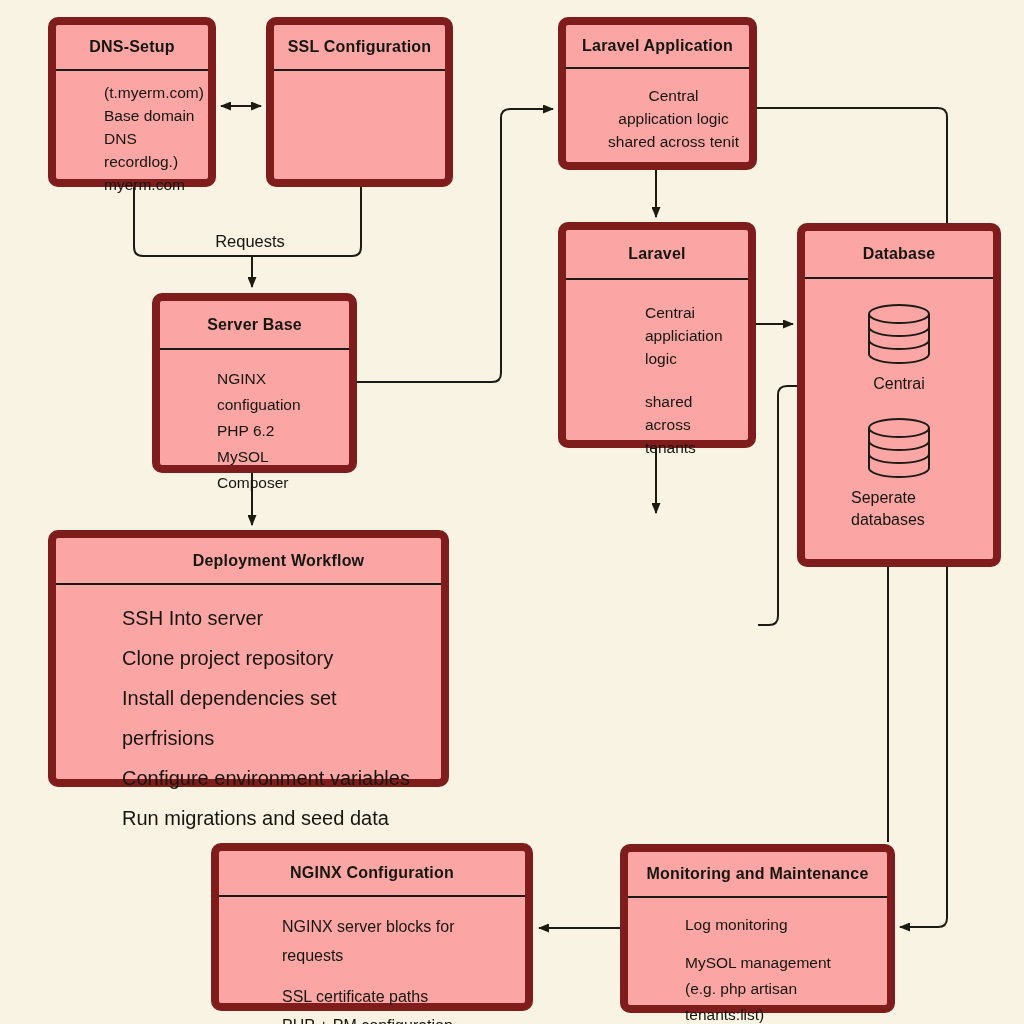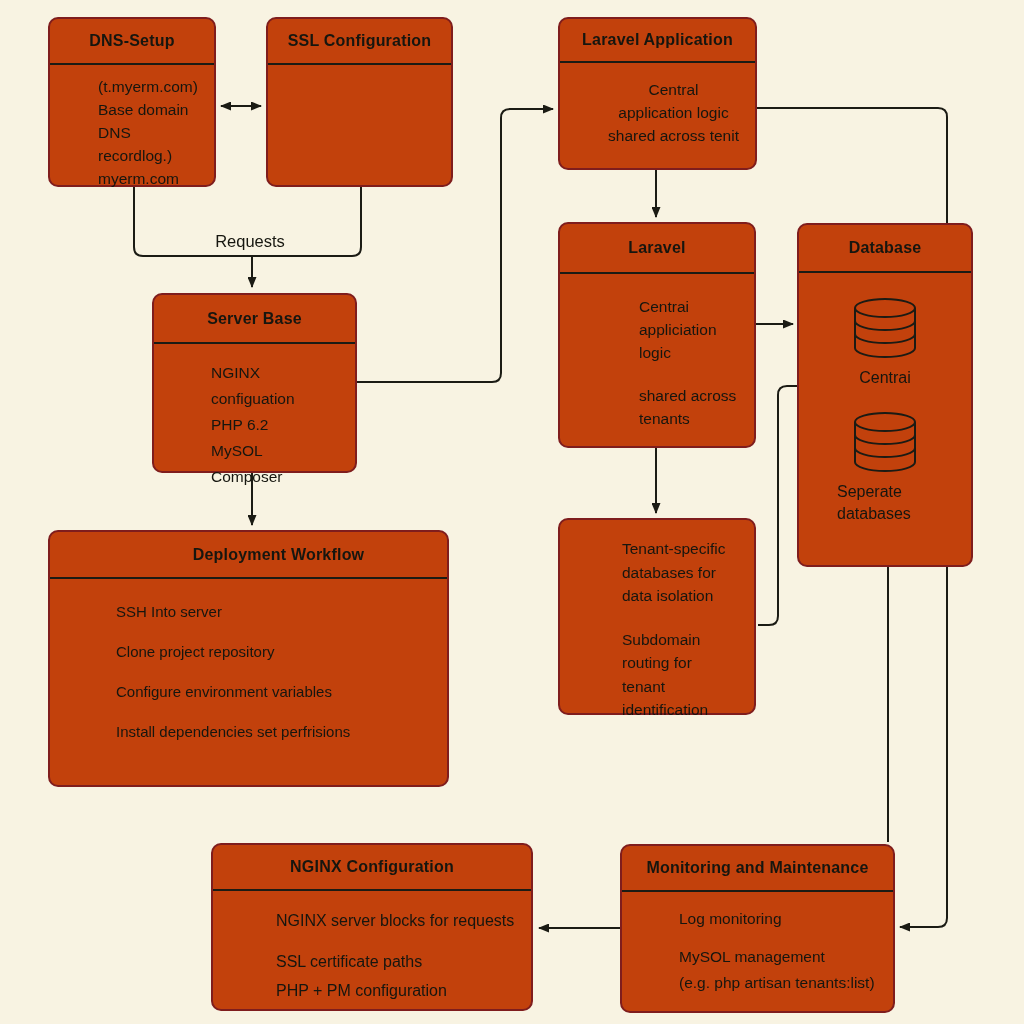--- a/index.html
+++ b/index.html
@@ -5,38 +5,38 @@
   html,body{margin:0;padding:0;background:#efeadb;}
   #canvas{
     position:relative;width:1024px;height:1024px;margin:0 auto;
     background:#f8f3e2;
     font-family:"Liberation Sans","DejaVu Sans",sans-serif;
     color:#16160f;overflow:hidden;
   }
   #wires{position:absolute;left:0;top:0;width:1024px;height:1024px;z-index:1;}
   .box{
     position:absolute;z-index:2;box-sizing:border-box;
-    background:#c2410c;border:2px solid #7f1d1d;border-radius:10px;
+    background:#fca5a5;border:8px solid #7f1d1d;border-radius:10px;
   }
   .box-title{
     box-sizing:border-box;display:flex;align-items:center;justify-content:center;
     font-weight:bold;font-size:16px;border-bottom:2px solid #1b1b14;
     letter-spacing:0.2px;
   }
   .box-body{box-sizing:border-box;font-size:15.5px;line-height:23px;}
   .box-body .line{min-height:23px;margin-left:32px;}
   .body-center{text-align:center;}
   .pad-sm{padding:10px 10px 0 16px;}
   .pad-c{padding:12px 6px 0 6px;}
 
   
   .body-server{padding:16px 8px 0 25px;line-height:26px;}
   .body-server .line{min-height:26px;}
   .body-laravel{padding:21px 8px 0 47px;line-height:23px;}
-  .body-deploy{padding:13px 8px 0 34px;font-size:15px;line-height:40px;}
+  .body-deploy{padding:13px 8px 0 34px;font-size:20px;line-height:40px;}
   .body-deploy .line{min-height:40px;}
   .body-tenant{padding:17px 10px 0 30px;line-height:23.5px;}
   .body-nginx{padding:15px 8px 0 31px;font-size:16px;line-height:29px;}
   .body-nginx .line{min-height:29px;}
   .body-monitor{padding:14px 10px 0 25px;line-height:26px;}
   .body-monitor .line{min-height:26px;}
   .para-gap{margin-top:20px;}
   .para-gap-sm{margin-top:12px;}
 
   .db-icon{display:block;margin:0 auto;}
@@ -113,21 +113,21 @@
     <div class="box-title" style="height:50px;">Laravel</div>
     <div class="box-body body-laravel">
       <div class="line">Centrai</div>
       <div class="line">appliciation</div>
       <div class="line">logic</div>
       <div class="line para-gap">shared across</div>
       <div class="line">tenants</div>
     </div>
   </div>
 
-  <div class="box" style="left:797px;top:223px;width:176px;height:344px;">
+  <div class="box" style="left:797px;top:223px;width:204px;height:344px;">
     <div class="box-title" style="height:48px;">Database</div>
     <div class="box-body" style="padding-top:24px;">
       <svg class="db-icon" width="64" height="62" viewBox="0 0 64 62">
         <g fill="none" stroke="#1b1b14" stroke-width="2">
           <ellipse cx="32" cy="11" rx="30" ry="9"></ellipse>
           <path d="M2 11 V 51"></path>
             <path d="M62 11 V 51"></path>
           <path d="M2 24 A 30 9 0 0 0 62 24"></path>
           <path d="M2 37 A 30 9 0 0 0 62 37"></path>
           <path d="M2 51 A 30 9 0 0 0 62 51"></path>
@@ -146,35 +146,26 @@
       </svg>
       <div class="db-label-wrap">Seperate databases</div>
     </div>
   </div>
 
   <div class="box" style="left:48px;top:530px;width:401px;height:257px;">
     <div class="box-title" style="height:47px;padding-left:60px;justify-content:center;">Deployment Workflow</div>
     <div class="box-body body-deploy">
       <div class="line">SSH Into server</div>
       <div class="line">Clone project repository</div>
+      <div class="line">Install dependencies set perfrisions</div>
       <div class="line">Configure environment variables</div>
-      <div class="line">Install dependencies set perfrisions</div>
+      <div class="line">Run migrations and seed data</div>
     </div>
   </div>
 
-  <div class="box" style="left:558px;top:518px;width:198px;height:197px;">
-    <div class="box-body body-tenant">
-      <div class="line">Tenant-specific</div>
-      <div class="line">databases for</div>
-      <div class="line">data isolation</div>
-      <div class="line para-gap">Subdomain</div>
-      <div class="line">routing for</div>
-      <div class="line">tenant identification</div>
-    </div>
-  </div>
 
   <div class="box" style="left:211px;top:843px;width:322px;height:168px;">
     <div class="box-title" style="height:46px;">NGINX Configuration</div>
     <div class="box-body body-nginx">
       <div class="line">NGINX server blocks for requests</div>
       <div class="line para-gap-sm">SSL certificate paths</div>
       <div class="line">PHP + PM configuration</div>
     </div>
   </div>
 

